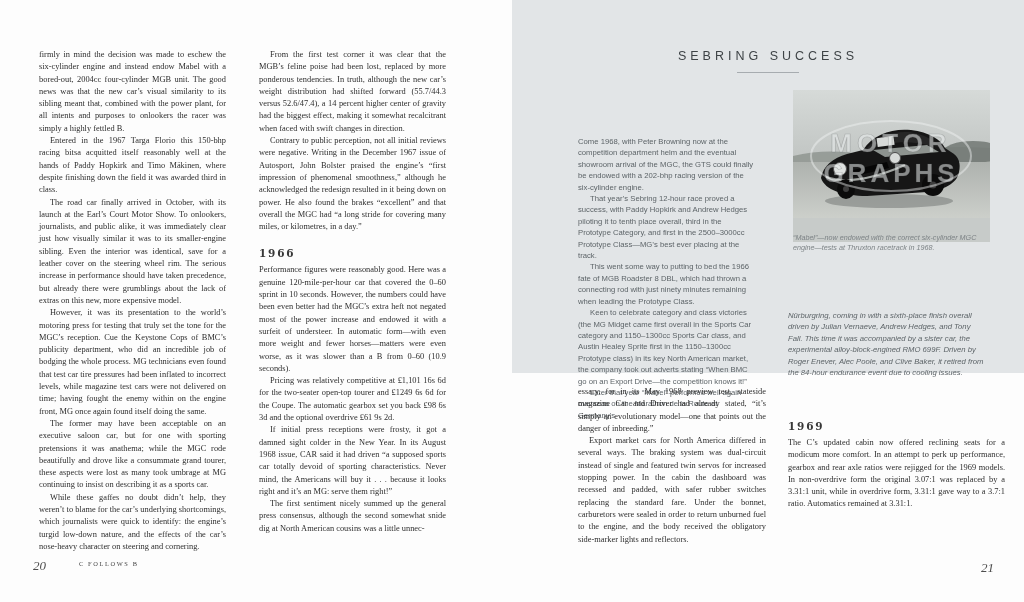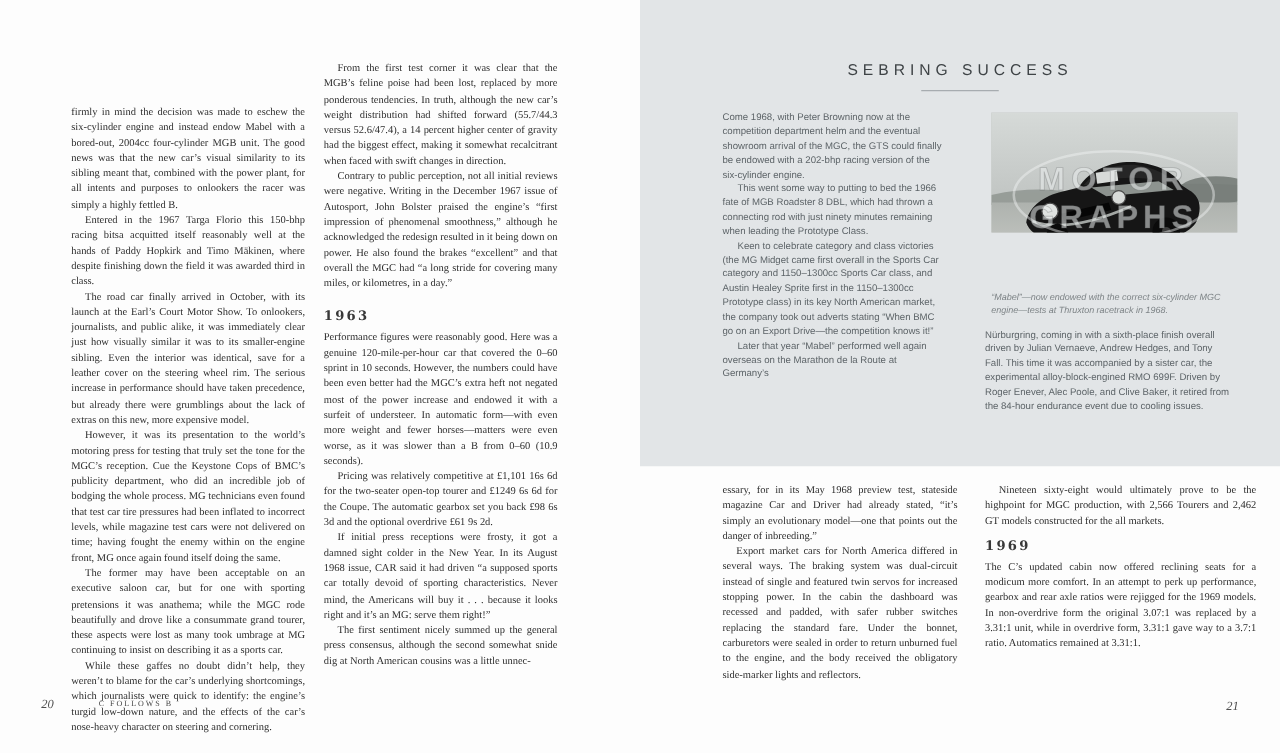--- a/index.html
+++ b/index.html
@@ -4,47 +4,47 @@
 <style>
   html,body{margin:0;padding:0;}
   body{width:1024px;height:602px;background:#fbfbfb;font-family:"Liberation Serif",serif;position:relative;overflow:hidden;}
   #spread{position:relative;width:1024px;height:602px;background:#fdfdfd;}
 
   
   .serifcol{position:absolute;}
   .serifcol p{margin:0;font-size:8.4px;line-height:12.3px;color:#2d2d2d;text-align:justify;hyphens:auto;-webkit-hyphens:auto;}
   .serifcol p.ind{text-indent:11px;}
   h3.year{font-family:"DejaVu Serif",serif;font-weight:700;font-size:10.5px;letter-spacing:1.8px;color:#383838;margin:14px 0 5px 0;}
-  h3.year.y69{margin-top:8px;}
+  h3.year.y69{margin-top:34px;}
 
-  .lcol1{left:57px;top:49px;width:187px;margin-top:35px;}
+  .lcol1{left:39px;top:49px;width:187px;}
   .lcol2{left:259px;top:49px;width:187px;}
 
   
   .panel{position:absolute;left:512px;top:0;width:512px;height:373px;background:#e2e5e7;}
   .panel-title{position:absolute;top:49px;left:0;width:100%;text-align:center;
     font-family:"Liberation Sans",sans-serif;font-size:12.5px;letter-spacing:4px;color:#3e4346;}
   .panel-rule{position:absolute;top:72px;left:50%;margin-left:-31px;width:62px;height:1px;background:#a7acb0;}
-  .sanscol{position:absolute;}
+  .sanscol{position:absolute;margin-top:48px;}
   .sanscol p{margin:0;font-family:"Liberation Sans",sans-serif;font-size:7.7px;line-height:11.4px;color:#5d6468;text-align:left;}
   .sanscol p.ind{text-indent:12px;}
   .pcol1{left:66px;top:88px;width:178px;}
-  .pcol2{left:276px;top:262px;width:197px;}
+  .pcol2{left:276px;top:262px;width:197px;font-style:italic;}
 
-  .photo{position:absolute;left:281px;top:90px;width:197px;height:96px;background:#c7cbc9;overflow:hidden;}
+  .photo{position:absolute;left:281px;top:90px;width:197px;height:152px;background:#c7cbc9;overflow:hidden;}
   .photo svg{display:block;}
   .caption{position:absolute;left:281px;top:226px;width:202px;
     font-family:"Liberation Sans",sans-serif;font-style:italic;font-size:7.2px;line-height:10.2px;color:#7d8386;}
 
   
   .bcol1{left:578px;top:386px;width:188px;}
   .bcol2{left:788px;top:386px;width:217px;}
 
   
-  .folio{position:absolute;font-style:italic;font-size:10px;color:#4d4d4d;}
+  .folio{position:absolute;font-style:italic;font-size:13px;color:#4d4d4d;}
   .folio-left{left:33px;top:558px;}
   .folio-right{left:981px;top:560px;}
   .running-head{position:absolute;left:79px;top:560px;font-size:6.4px;letter-spacing:1.6px;color:#454545;}
 </style>
 </head>
 <body>
 
 <div id="spread">
 
   <div class="serifcol lcol1">
@@ -52,36 +52,37 @@
     <p class="ind">Entered in the 1967 Targa Florio this 150-bhp racing bitsa acquitted itself reasonably well at the hands of Paddy Hopkirk and Timo Mäkinen, where despite finishing down the field it was awarded third in class.</p>
     <p class="ind">The road car finally arrived in October, with its launch at the Earl’s Court Motor Show. To onlookers, journalists, and public alike, it was immediately clear just how visually similar it was to its smaller-engine sibling. Even the interior was identical, save for a leather cover on the steering wheel rim. The serious increase in performance should have taken precedence, but already there were grumblings about the lack of extras on this new, more expensive model.</p>
     <p class="ind">However, it was its presentation to the world’s motoring press for testing that truly set the tone for the MGC’s reception. Cue the Keystone Cops of BMC’s publicity department, who did an incredible job of bodging the whole process. MG technicians even found that test car tire pressures had been inflated to incorrect levels, while magazine test cars were not delivered on time; having fought the enemy within on the engine front, MG once again found itself doing the same.</p>
     <p class="ind">The former may have been acceptable on an executive saloon car, but for one with sporting pretensions it was anathema; while the MGC rode beautifully and drove like a consummate grand tourer, these aspects were lost as many took umbrage at MG continuing to insist on describing it as a sports car.</p>
     <p class="ind">While these gaffes no doubt didn’t help, they weren’t to blame for the car’s underlying shortcomings, which journalists were quick to identify: the engine’s turgid low-down nature, and the effects of the car’s nose-heavy character on steering and cornering.</p>
   </div>
 
   <div class="serifcol lcol2">
     <p class="ind">From the first test corner it was clear that the MGB’s feline poise had been lost, replaced by more ponderous tendencies. In truth, although the new car’s weight distribution had shifted forward (55.7/44.3 versus 52.6/47.4), a 14 percent higher center of gravity had the biggest effect, making it somewhat recalcitrant when faced with swift changes in direction.</p>
     <p class="ind">Contrary to public perception, not all initial reviews were negative. Writing in the December 1967 issue of Autosport, John Bolster praised the engine’s “first impression of phenomenal smoothness,” although he acknowledged the redesign resulted in it being down on power. He also found the brakes “excellent” and that overall the MGC had “a long stride for covering many miles, or kilometres, in a day.”</p>
-    <h3 class="year">1963</h3>
+    <h3 class="year">1966</h3>
     <p>Performance figures were reasonably good. Here was a genuine 120-mile-per-hour car that covered the 0–60 sprint in 10 seconds. However, the numbers could have been even better had the MGC’s extra heft not negated most of the power increase and endowed it with a surfeit of understeer. In automatic form—with even more weight and fewer horses—matters were even worse, as it was slower than a B from 0–60 (10.9 seconds).</p>
     <p class="ind">Pricing was relatively competitive at £1,101 16s 6d for the two-seater open-top tourer and £1249 6s 6d for the Coupe. The automatic gearbox set you back £98 6s 3d and the optional overdrive £61 9s 2d.</p>
     <p class="ind">If initial press receptions were frosty, it got a damned sight colder in the New Year. In its August 1968 issue, CAR said it had driven “a supposed sports car totally devoid of sporting characteristics. Never mind, the Americans will buy it . . . because it looks right and it’s an MG: serve them right!”</p>
     <p class="ind">The first sentiment nicely summed up the general press consensus, although the second somewhat snide dig at North American cousins was a little unnec-</p>
   </div>
 
   <span class="folio folio-left">20</span>
   <span class="running-head">C FOLLOWS B</span>
 
   <div class="panel">
     <div class="panel-title">SEBRING SUCCESS</div>
     <div class="panel-rule"></div>
 
     <div class="sanscol pcol1">
       <p>Come 1968, with Peter Browning now at the competition department helm and the eventual showroom arrival of the MGC, the GTS could finally be endowed with a 202-bhp racing version of the six-cylinder engine.</p>
+      <p class="ind">That year’s Sebring 12-hour race proved a success, with Paddy Hopkirk and Andrew Hedges piloting it to tenth place overall, third in the Prototype Category, and first in the 2500–3000cc Prototype Class—MG’s best ever placing at the track.</p>
       <p class="ind">This went some way to putting to bed the 1966 fate of MGB Roadster 8 DBL, which had thrown a connecting rod with just ninety minutes remaining when leading the Prototype Class.</p>
       <p class="ind">Keen to celebrate category and class victories (the MG Midget came first overall in the Sports Car category and 1150–1300cc Sports Car class, and Austin Healey Sprite first in the 1150–1300cc Prototype class) in its key North American market, the company took out adverts stating “When BMC go on an Export Drive—the competition knows it!”</p>
       <p class="ind">Later that year “Mabel” performed well again overseas on the Marathon de la Route at Germany’s</p>
     </div>
 
     <div class="photo">
       <svg width="197" height="128" viewBox="0 0 197 128" xmlns="http://www.w3.org/2000/svg">
         <defs>
           <linearGradient id="sky" x1="0" y1="0" x2="0" y2="1">
             <stop offset="0" stop-color="#d6dad8"></stop>
@@ -123,20 +124,19 @@
       <p>Nürburgring, coming in with a sixth-place finish overall driven by Julian Vernaeve, Andrew Hedges, and Tony Fall. This time it was accompanied by a sister car, the experimental alloy-block-engined RMO 699F. Driven by Roger Enever, Alec Poole, and Clive Baker, it retired from the 84-hour endurance event due to cooling issues.</p>
     </div>
   </div>
 
   <div class="serifcol bcol1">
     <p>essary, for in its May 1968 preview test, stateside magazine Car and Driver had already stated, “it’s simply an evolutionary model—one that points out the danger of inbreeding.”</p>
     <p class="ind">Export market cars for North America differed in several ways. The braking system was dual-circuit instead of single and featured twin servos for increased stopping power. In the cabin the dashboard was recessed and padded, with safer rubber switches replacing the standard fare. Under the bonnet, carburetors were sealed in order to return unburned fuel to the engine, and the body received the obligatory side-marker lights and reflectors.</p>
   </div>
 
   <div class="serifcol bcol2">
-    <p class="ind">Nineteen sixty-eight would ultimately prove to be the highpoint for MGC production, with 2,566 Tourers and 2,462 GT models constructed for the all markets.</p>
     <h3 class="year y69">1969</h3>
     <p>The C’s updated cabin now offered reclining seats for a modicum more comfort. In an attempt to perk up performance, gearbox and rear axle ratios were rejigged for the 1969 models. In non-overdrive form the original 3.07:1 was replaced by a 3.31:1 unit, while in overdrive form, 3.31:1 gave way to a 3.7:1 ratio. Automatics remained at 3.31:1.</p>
   </div>
 
   <span class="folio folio-right">21</span>
 
 </div>
 
 </body></html>

